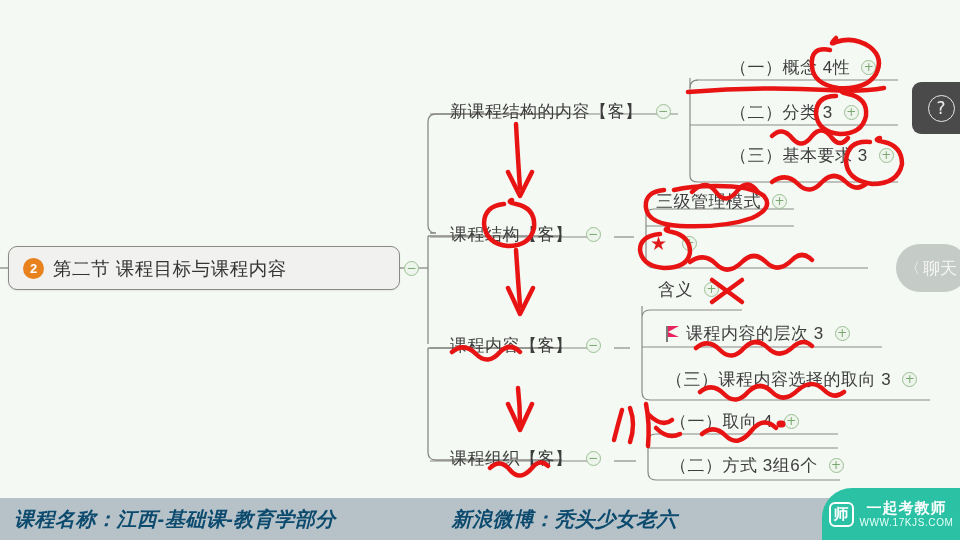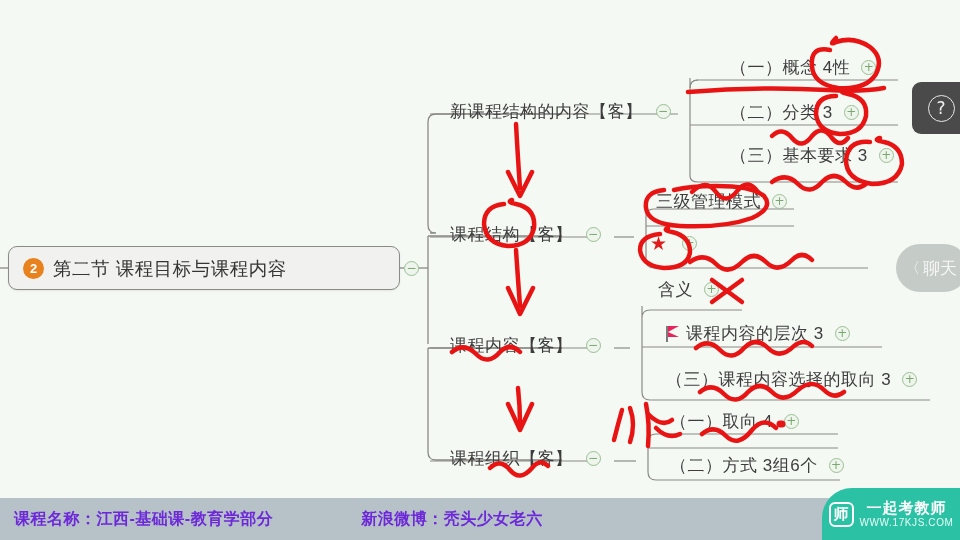--- a/index.html
+++ b/index.html
@@ -132,25 +132,26 @@
 
   
   #bottom-bar {
     position: absolute; left: 0; bottom: 0;
     width: 960px; height: 42px;
     background: #b6c2c8;
     z-index: 70;
     display: flex; align-items: center;
   }
   #bottom-bar .label {
-    color: #6d28d9; font-size: 16px; font-weight: bold;
+    color: #0c4a6e; font-size: 20px; font-weight: bold;
     letter-spacing: .5px;
+    font-style: italic;
   }
   #course-label { margin-left: 14px; }
-  #weibo-label  { margin-left: 88px; }
+  #weibo-label  { margin-left: 116px; }
 
   #logo-wrap {
     position: absolute; right: 0; bottom: 0;
     width: 138px; height: 52px;
     background: #2bc1a4;
     border-top-left-radius: 30px;
     display: flex; align-items: center; justify-content: center;
     gap: 6px;
     z-index: 80;
   }

